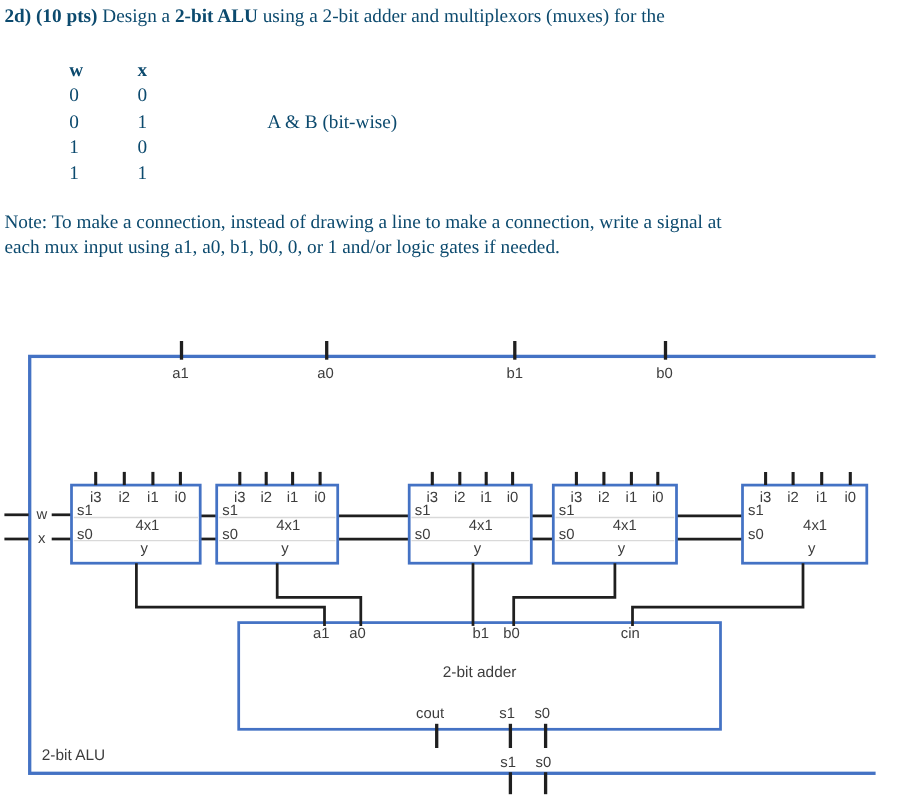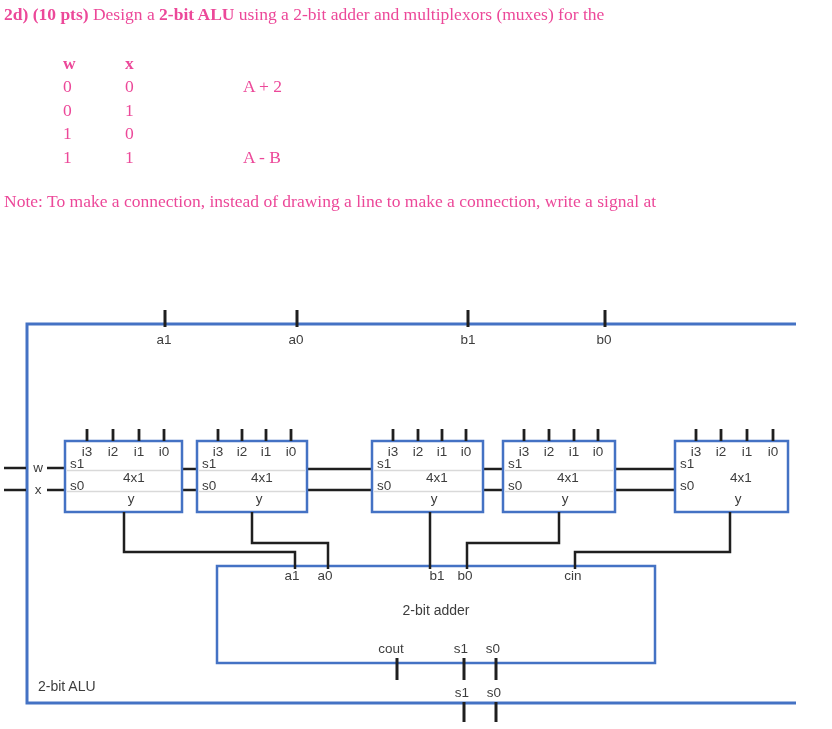--- a/index.html
+++ b/index.html
@@ -1,17 +1,17 @@
 <!DOCTYPE html>
 <html><head>
 <meta charset="utf-8">
 <style>
   html,body{margin:0;padding:0;background:#ffffff;}
   #page{position:relative;width:796px;height:729px;background:#ffffff;overflow:hidden;
-        font-family:"Liberation Serif",serif;color:#ec4899;}
+        font-family:"Liberation Serif",serif;color:#0c4a6e;}
   .doctext{position:absolute;left:4px;font-size:17.5px;line-height:23.4px;}
   #title{top:3px;width:820px;}
   .b{font-weight:bold;}
   #optable{position:absolute;left:63px;top:52px;font-size:17.5px;line-height:23.4px;}
   .trow{display:grid;grid-template-columns:62px 118px auto;}
   .thead{font-weight:bold;}
   #note{top:190px;width:824px;}
   svg{position:absolute;left:0;top:0;}
   .alubox{fill:#ffffff;stroke:#4472C4;stroke-width:3;}
   .bluebox{fill:#ffffff;stroke:#4472C4;stroke-width:2.5;}
@@ -34,39 +34,39 @@
   </div>
 
   <div id="optable">
     <div class="trow thead">
       <span>w</span>
       <span>x</span>
     </div>
     <div class="trow">
       <span>0</span>
       <span>0</span>
-      <span>A + 2</span>
-    </div>
-    <div class="trow">
-      <span>0</span>
-      <span>1</span>
-    </div>
-    <div class="trow">
-      <span>1</span>
-      <span>0</span>
-    </div>
-    <div class="trow">
-      <span>1</span>
-      <span>1</span>
-      <span>A - B</span>
+    </div>
+    <div class="trow">
+      <span>0</span>
+      <span>1</span>
+      <span>A &amp; B (bit-wise)</span>
+    </div>
+    <div class="trow">
+      <span>1</span>
+      <span>0</span>
+    </div>
+    <div class="trow">
+      <span>1</span>
+      <span>1</span>
     </div>
   </div>
 
   <div class="doctext" id="note">
     <div>Note: To make a connection, instead of drawing a line to make a connection, write a signal at</div>
+    <div>each mux input using a1, a0, b1, b0, 0, or 1 and/or logic gates if needed.</div>
   </div>
 
   <svg width="832" height="729" viewBox="0 0 832 729">
 
     <rect x="27" y="324" width="783" height="379" class="alubox"></rect>
 
     <line x1="165" y1="310" x2="165" y2="327" class="btick"></line>
     <line x1="297" y1="310" x2="297" y2="327" class="btick"></line>
     <line x1="468" y1="310" x2="468" y2="327" class="btick"></line>
     <line x1="605" y1="310" x2="605" y2="327" class="btick"></line>

